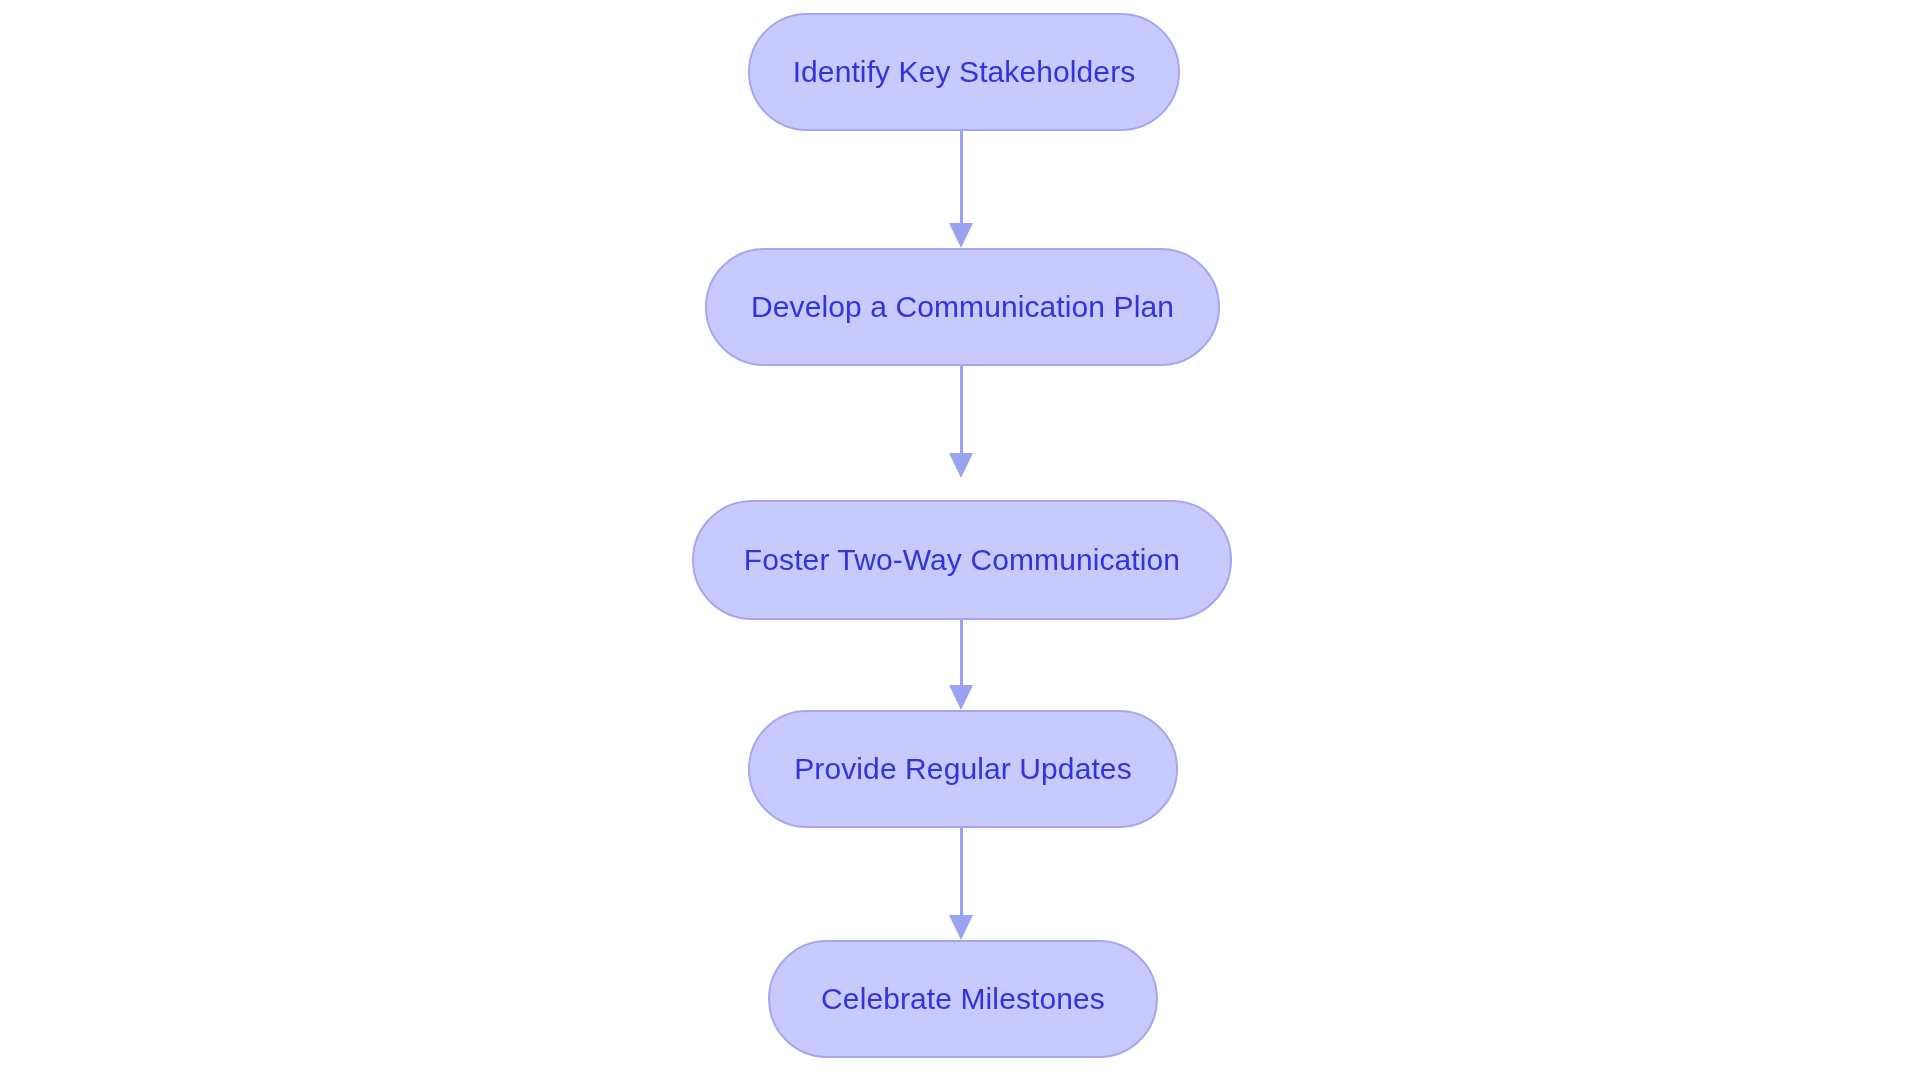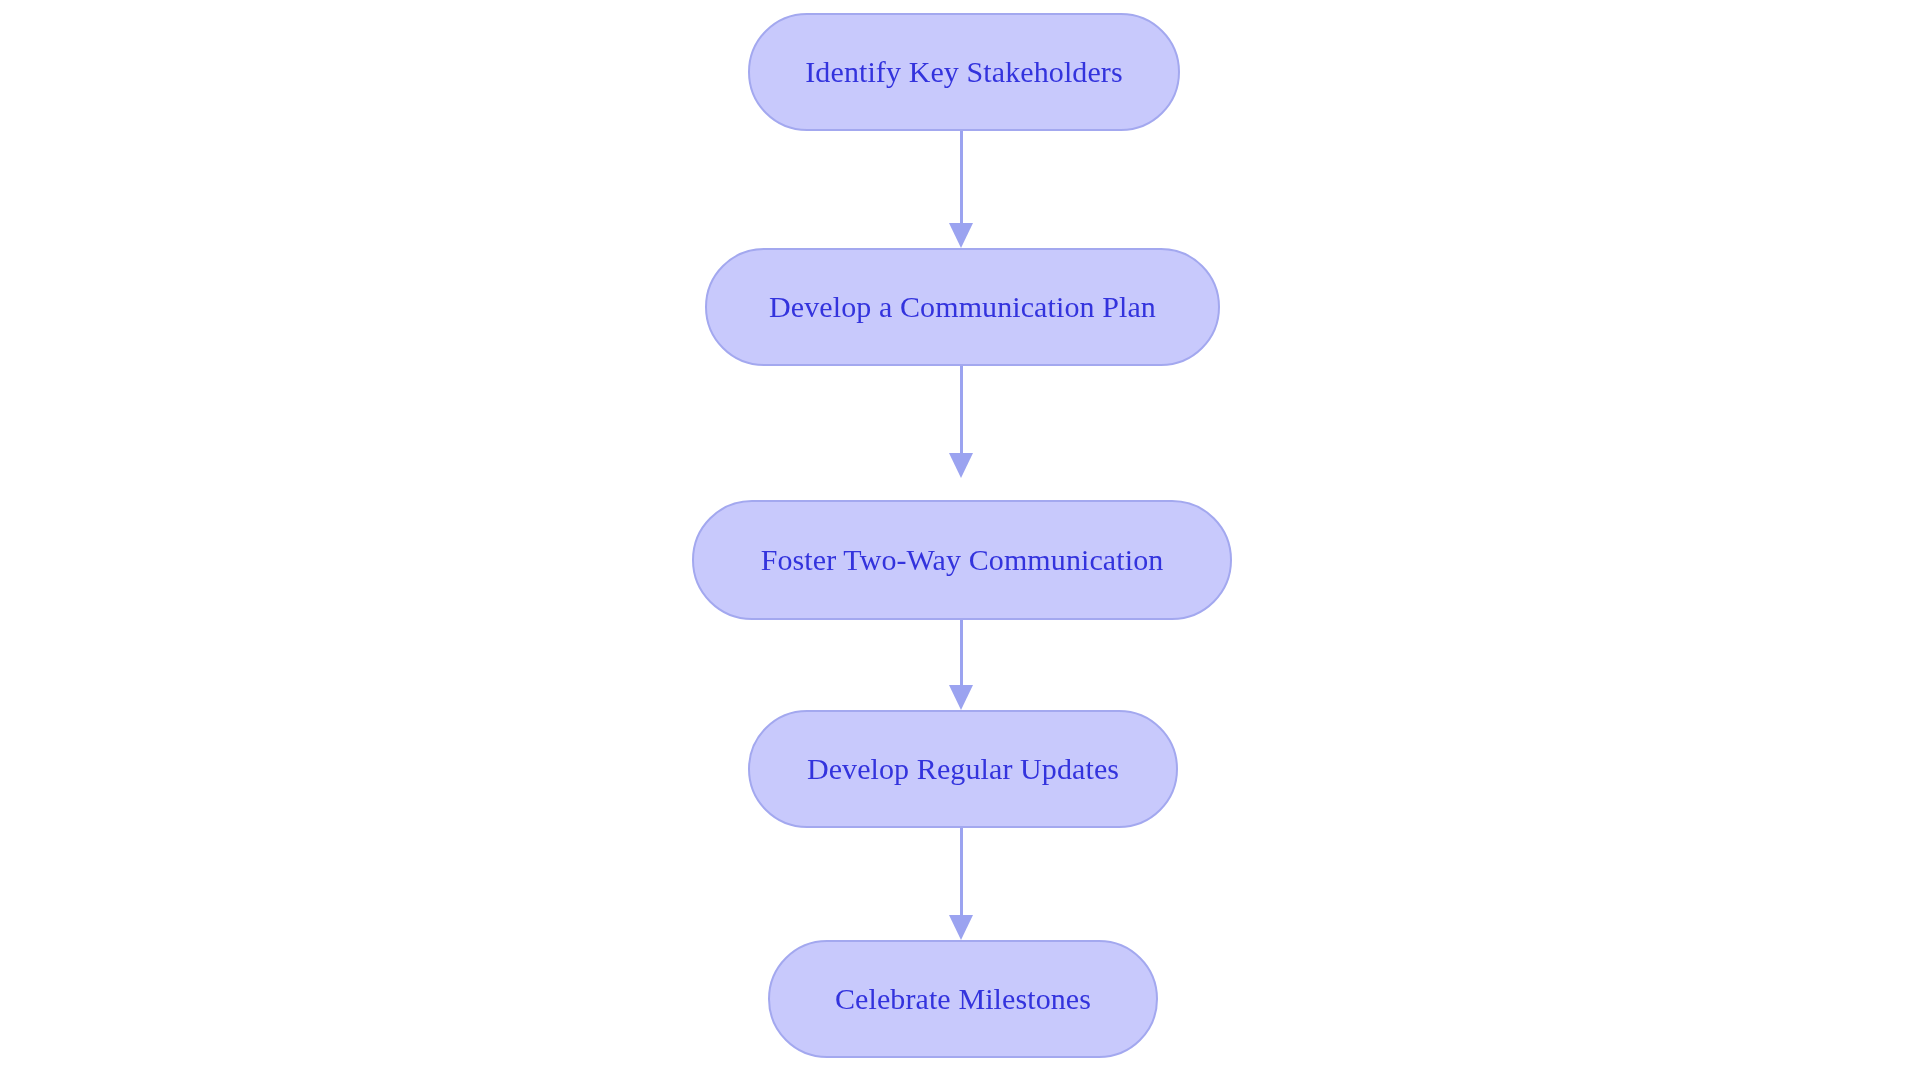--- a/index.html
+++ b/index.html
@@ -29,21 +29,21 @@
     background: #C8C9FC;
     border: 2px solid #A3A8EF;
     border-radius: 999px;
     display: flex;
     align-items: center;
     justify-content: center;
     z-index: 2;
   }
   .node-label {
     color: #3333DD;
-    font-family: Liberation Serif, serif;
+    font-family: Liberation Sans, sans-serif;
     font-size: 30px;
     font-weight: 400;
     letter-spacing: 0.1px;
     line-height: 1;
     white-space: nowrap;
     text-align: left;
     user-select: none;
   }
 
   
@@ -118,21 +118,21 @@
   <div class="node" id="node-2">
     <span class="node-label">Foster Two-Way Communication</span>
   </div>
 
   <div class="connector" id="connector-2">
     <div class="connector-line"></div>
     <div class="connector-head"></div>
   </div>
 
   <div class="node" id="node-3">
-    <span class="node-label">Develop Regular Updates</span>
+    <span class="node-label">Provide Regular Updates</span>
   </div>
 
   <div class="connector" id="connector-3">
     <div class="connector-line"></div>
     <div class="connector-head"></div>
   </div>
 
   <div class="node" id="node-4">
     <span class="node-label">Celebrate Milestones</span>
   </div>

